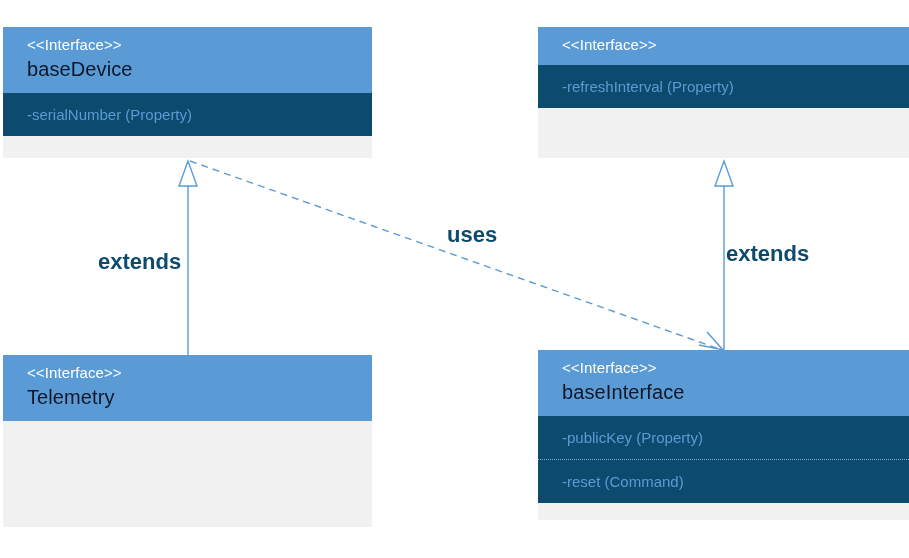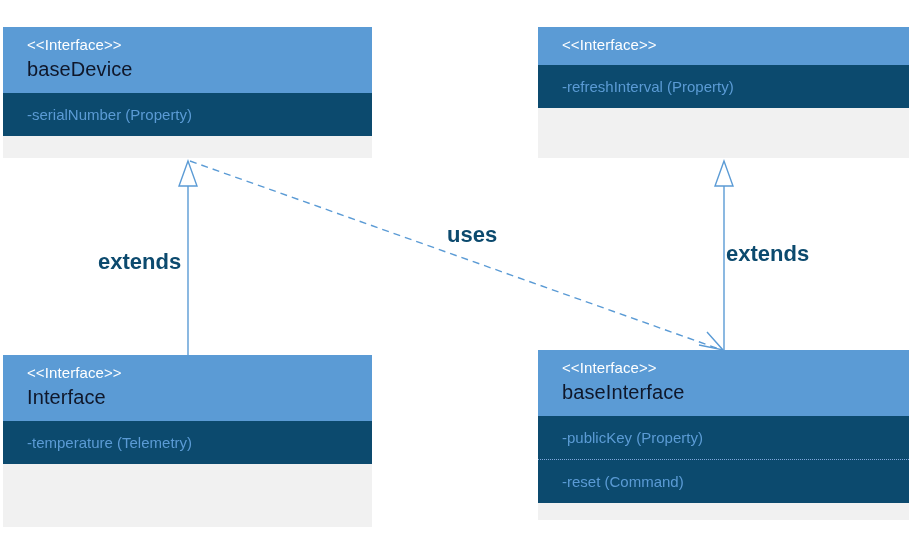--- a/index.html
+++ b/index.html
@@ -120,24 +120,23 @@
     <div class="uml-stereotype">&lt;&lt;Interface&gt;&gt;</div>
   </div>
   <div class="uml-body">
     <div class="uml-member">-refreshInterval (Property)</div>
   </div>
 </div>
 
 <div class="uml-box" id="box-thermostat">
   <div class="uml-header">
     <div class="uml-stereotype">&lt;&lt;Interface&gt;&gt;</div>
-    <div class="uml-name">Interface</div>
+    <div class="uml-name">Telemetry</div>
   </div>
   <div class="uml-body">
-    <div class="uml-member">-temperature (Telemetry)</div>
   </div>
 </div>
 
 <div class="uml-box" id="box-basecomponent">
   <div class="uml-header">
     <div class="uml-stereotype">&lt;&lt;Interface&gt;&gt;</div>
     <div class="uml-name">baseInterface</div>
   </div>
   <div class="uml-body">
     <div class="uml-member">-publicKey (Property)</div>

